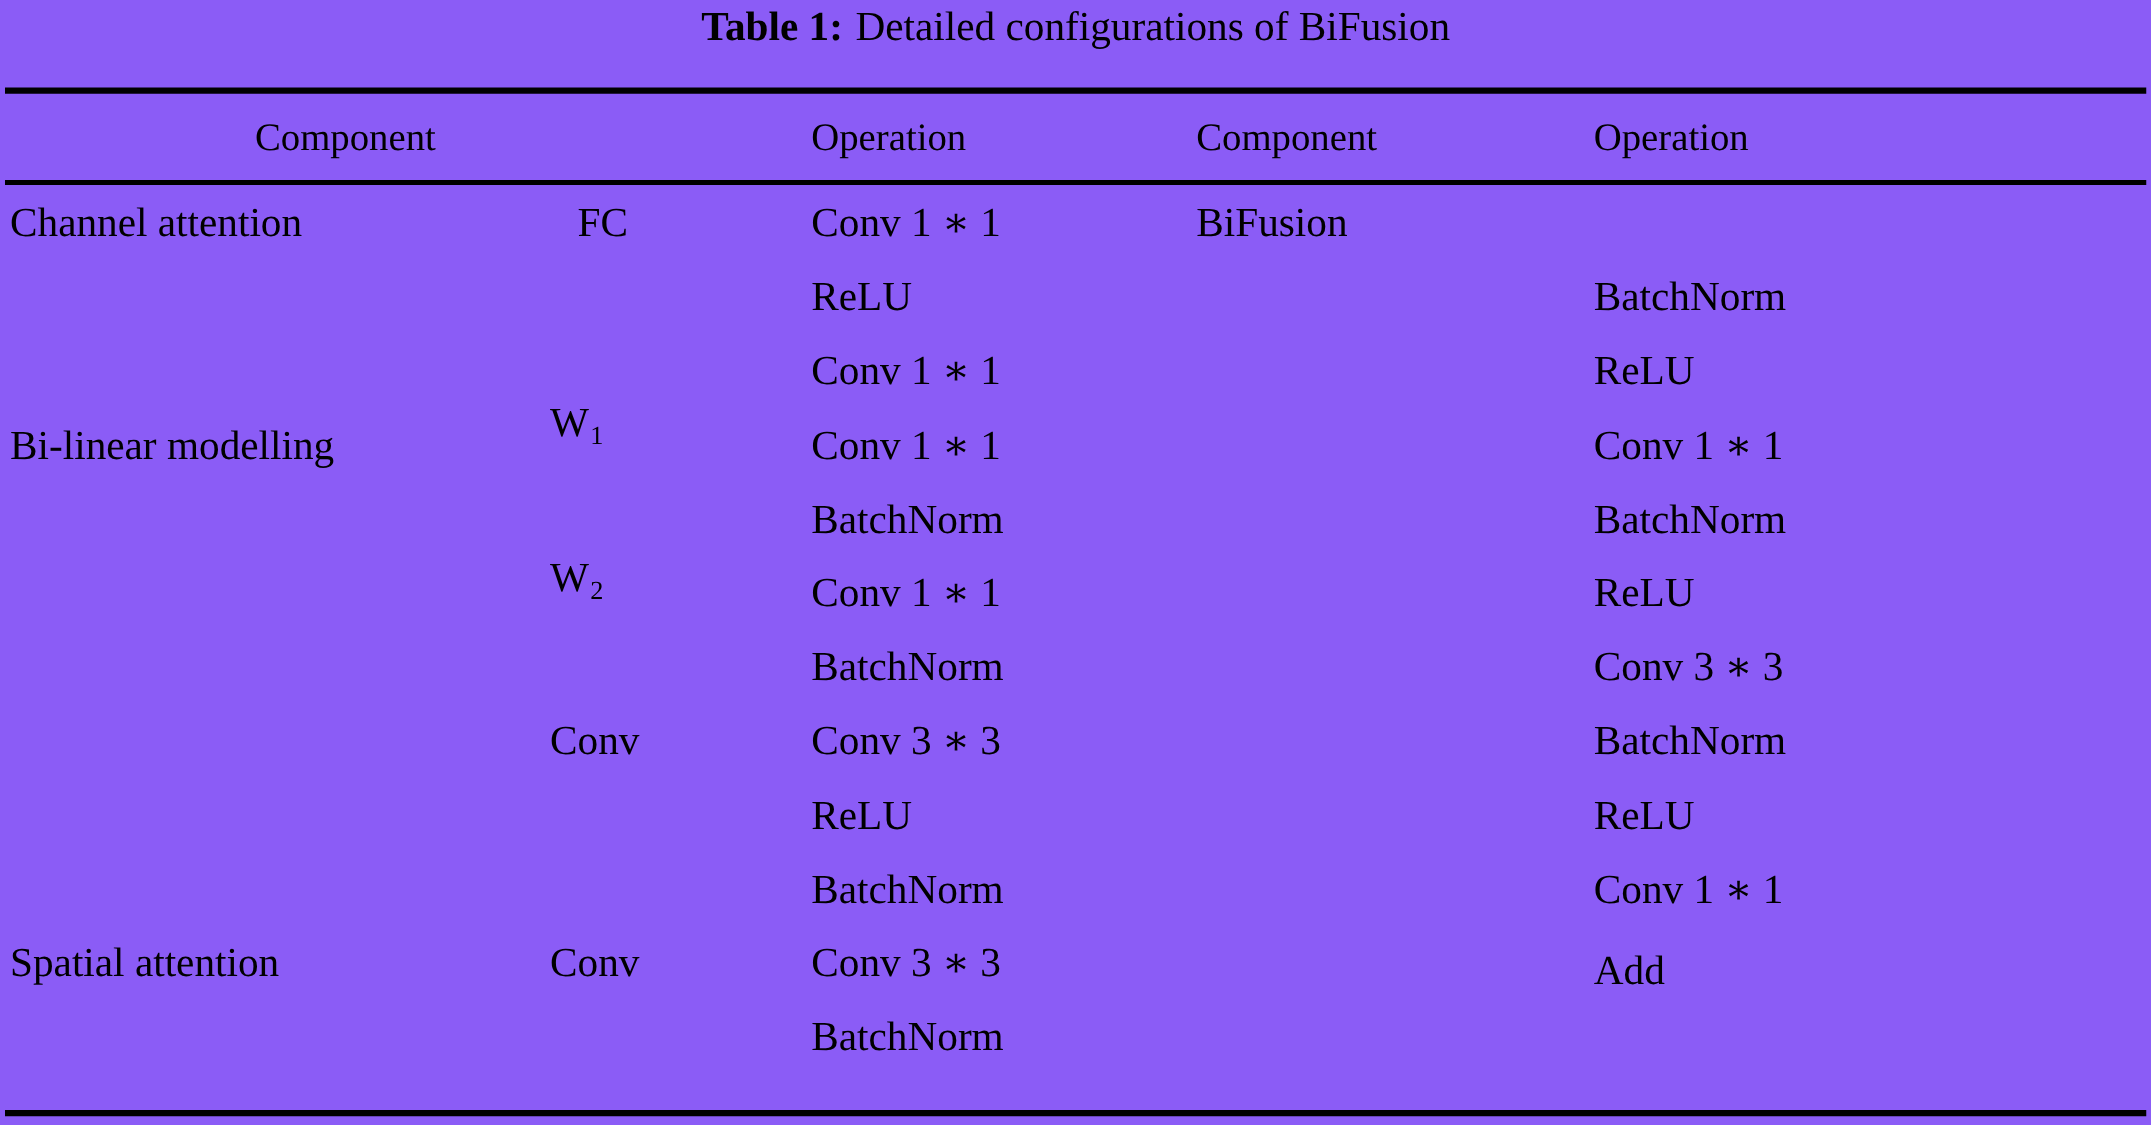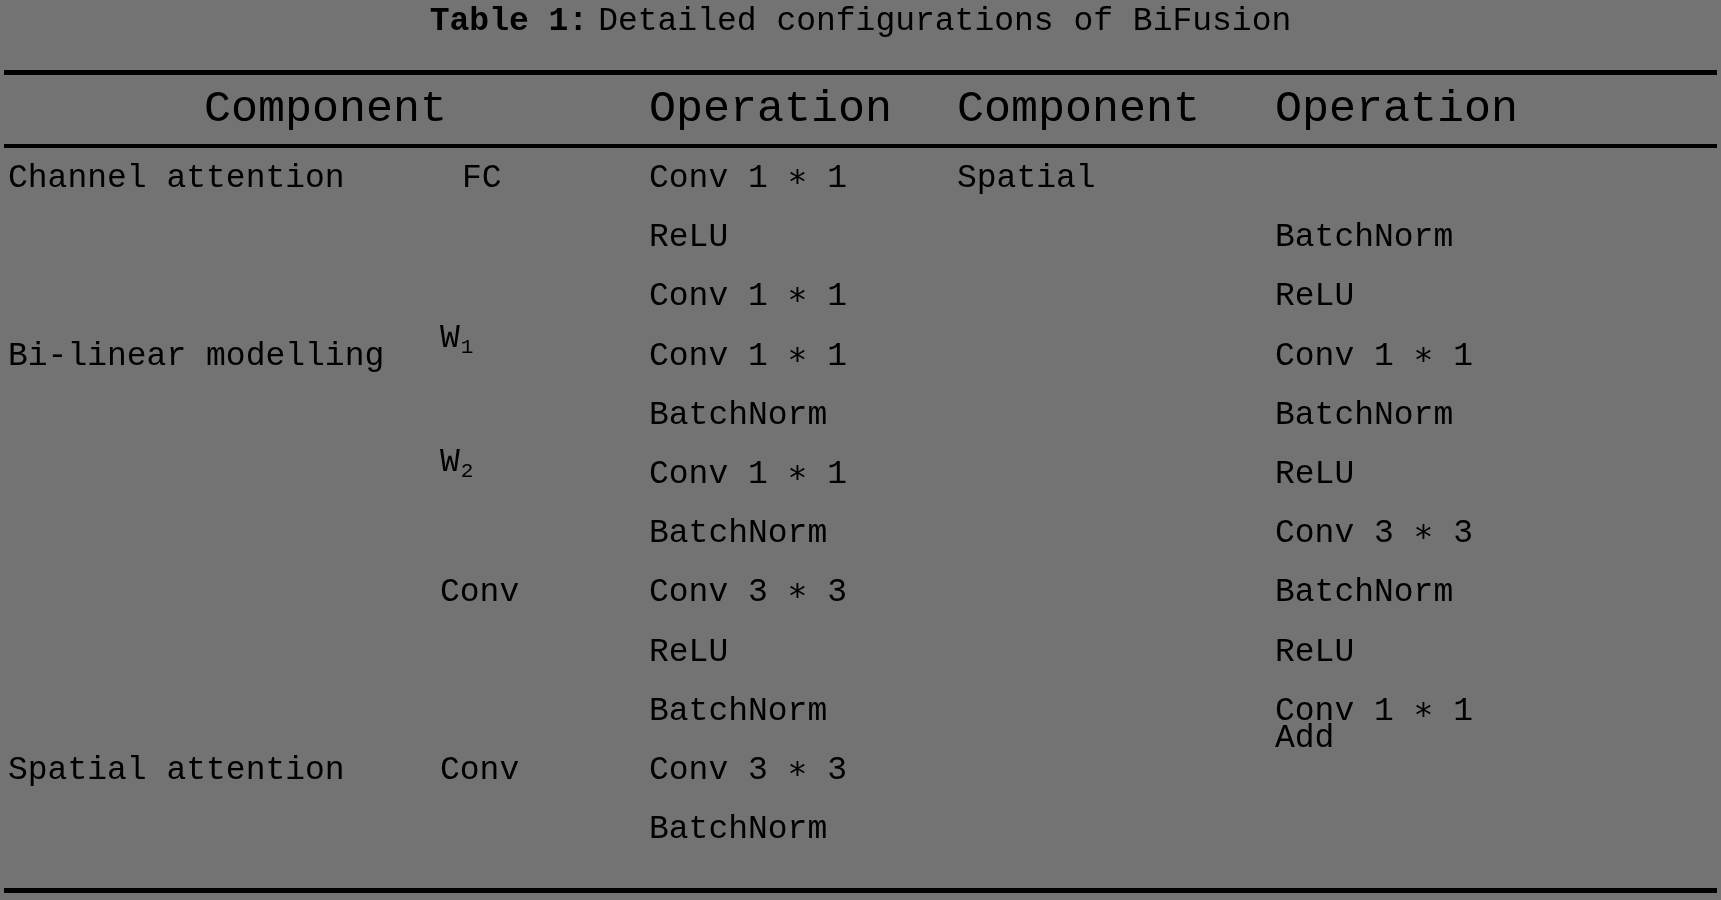--- a/index.html
+++ b/index.html
@@ -11,22 +11,21 @@
     width: 1721px;
     height: 900px;
     font-family: "Liberation Serif", "DejaVu Serif", serif;
     color: #000000;
     overflow: hidden;
   }
   .page {
     position: relative;
     width: 1721px;
     height: 900px;
-    background: #737373;
-    font-family: Liberation Mono, monospace;
+    background: #8b5cf6;
   }
 
   
   .caption {
     position: absolute;
     left: 0;
     top: 2px;
     width: 1721px;
     text-align: center;
     font-size: 33px;
@@ -55,21 +54,21 @@
   
   .header-row {
     position: absolute;
     left: 0;
     top: 82px;
     width: 1721px;
     height: 56px;
   }
   .hcell {
     position: absolute;
-    font-size: 45px;
+    font-size: 31px;
     line-height: 56px;
     white-space: nowrap;
   }
   .h-comp1 { left: 204px; }
   .h-op1   { left: 649px; }
   .h-comp2 { left: 957px; }
   .h-op2   { left: 1275px; }
 
   
   .body {
@@ -134,28 +133,28 @@
       <div class="cell col-op1" style="top: 128.4px;">Conv 1 ∗ 1</div>
       <div class="cell col-op1" style="top: 187.6px;">Conv 1 ∗ 1</div>
       <div class="cell col-op1" style="top: 246.8px;">BatchNorm</div>
       <div class="cell col-op1" style="top: 306px;">Conv 1 ∗ 1</div>
       <div class="cell col-op1" style="top: 365.2px;">BatchNorm</div>
       <div class="cell col-op1" style="top: 424.4px;">Conv 3 ∗ 3</div>
       <div class="cell col-op1" style="top: 483.6px;">ReLU</div>
       <div class="cell col-op1" style="top: 542.8px;">BatchNorm</div>
       <div class="cell col-op1" style="top: 602px;">Conv 3 ∗ 3</div>
       <div class="cell col-op1" style="top: 661.2px;">BatchNorm</div>
-      <div class="cell col-component2" style="top: 10px;">Spatial</div>
+      <div class="cell col-component2" style="top: 10px;">BiFusion</div>
       <div class="cell col-op2" style="top: 69.2px;">BatchNorm</div>
       <div class="cell col-op2" style="top: 128.4px;">ReLU</div>
       <div class="cell col-op2" style="top: 187.6px;">Conv 1 ∗ 1</div>
       <div class="cell col-op2" style="top: 246.8px;">BatchNorm</div>
       <div class="cell col-op2" style="top: 306px;">ReLU</div>
       <div class="cell col-op2" style="top: 365.2px;">Conv 3 ∗ 3</div>
       <div class="cell col-op2" style="top: 424.4px;">BatchNorm</div>
       <div class="cell col-op2" style="top: 483.6px;">ReLU</div>
       <div class="cell col-op2" style="top: 542.8px;">Conv 1 ∗ 1</div>
-      <div class="cell col-op2" style="top: 570px;">Add</div>
+      <div class="cell col-op2" style="top: 608px;">Add</div>
     </div>
 
   <div class="rule rule-bottom"></div>
 
 </div>
 
 </body></html>

